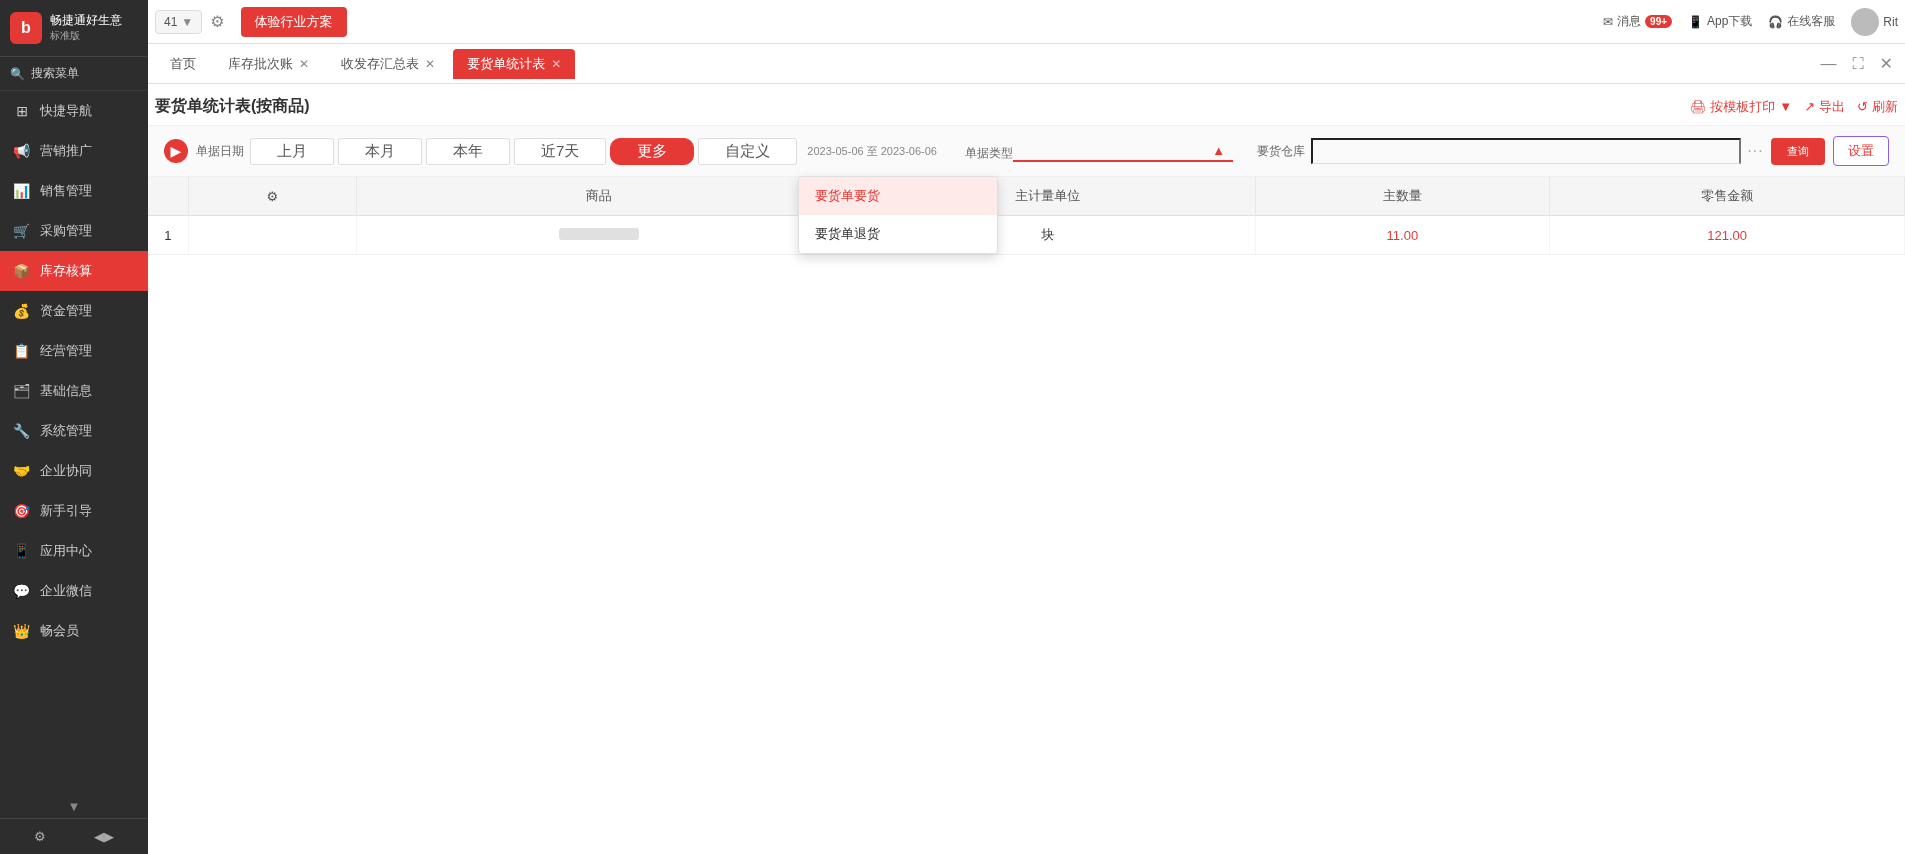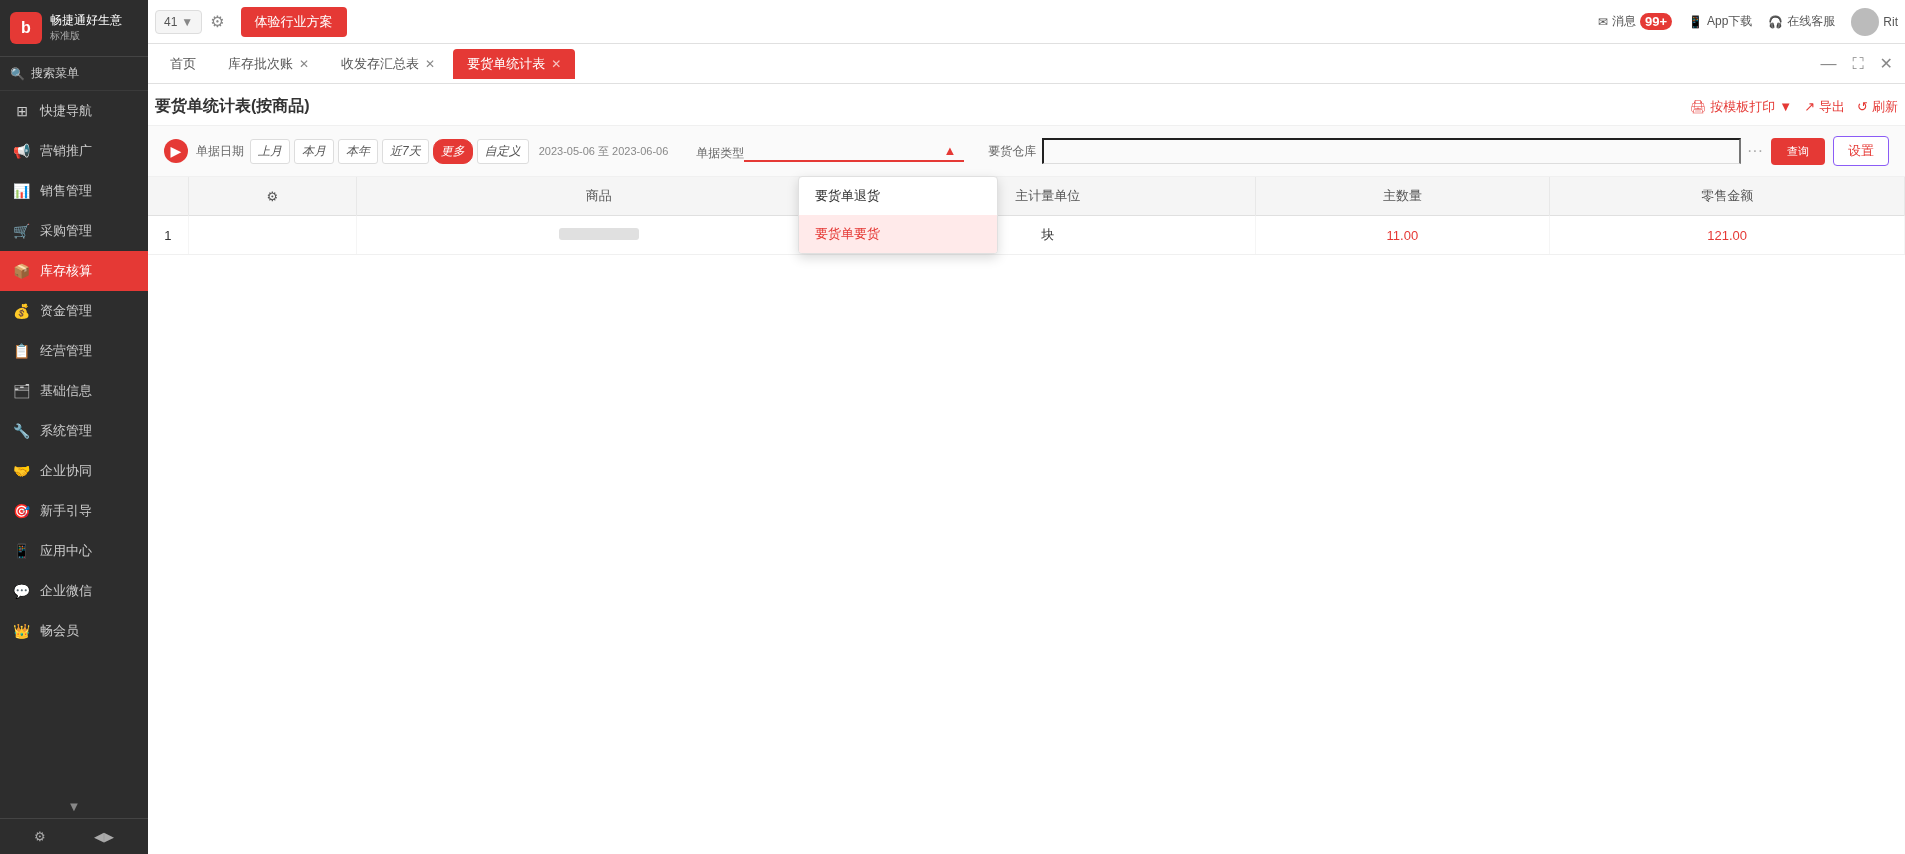--- a/index.html
+++ b/index.html
@@ -153,21 +153,21 @@
       display: flex;
       align-items: center;
       gap: 4px;
       cursor: pointer;
     }
     .badge {
       background: #e53935;
       color: white;
       border-radius: 10px;
       padding: 1px 5px;
-      font-size: 13px;
+      font-size: 10px;
       font-weight: bold;
     }
     .avatar {
       width: 28px;
       height: 28px;
       background: #bbb;
       border-radius: 50%;
     }
 
     
@@ -290,28 +290,27 @@
     .filter-label {
       color: #666;
       font-size: 12px;
       white-space: nowrap;
     }
     .date-quick-btns {
       display: flex;
       gap: 4px;
     }
     .date-btn {
-      padding: 3px 7px;
+      padding: 3px 26px;
       border: 1px solid #ddd;
       border-radius: 3px;
       cursor: pointer;
-      font-size: 12px;
+      font-size: 15px;
       color: #555;
       background: white;
-      font-style: italic;
     }
     .date-btn.more {
       background: #e53935;
       color: white;
       border-color: #e53935;
       border-radius: 10px;
     }
     .date-btn.custom {
       background: white;
       color: #555;
@@ -652,22 +651,22 @@
       <div class="warehouse-filter">
         <span class="filter-label">要货仓库</span>
         <input class="warehouse-input" type="text" style="">
         <span class="filter-more-btn">···</span>
       </div>
 
       <button class="query-btn">查询</button>
       <button class="settings-btn">设置</button>
 
       <div class="dropdown-overlay">
+        <div class="dropdown-item selected">要货单要货</div>
         <div class="dropdown-item">要货单退货</div>
-        <div class="dropdown-item selected">要货单要货</div>
       </div>
     </div>
 
     <div class="table-wrapper">
       <table>
         <thead>
           <tr>
             <th></th>
             <th>⚙</th>
             <th>商品</th>

